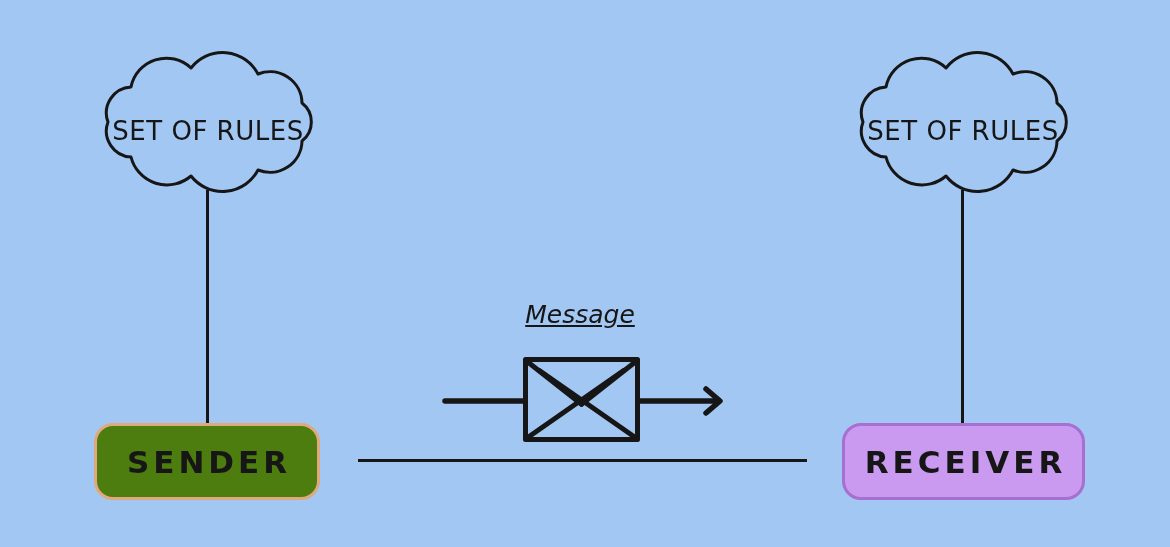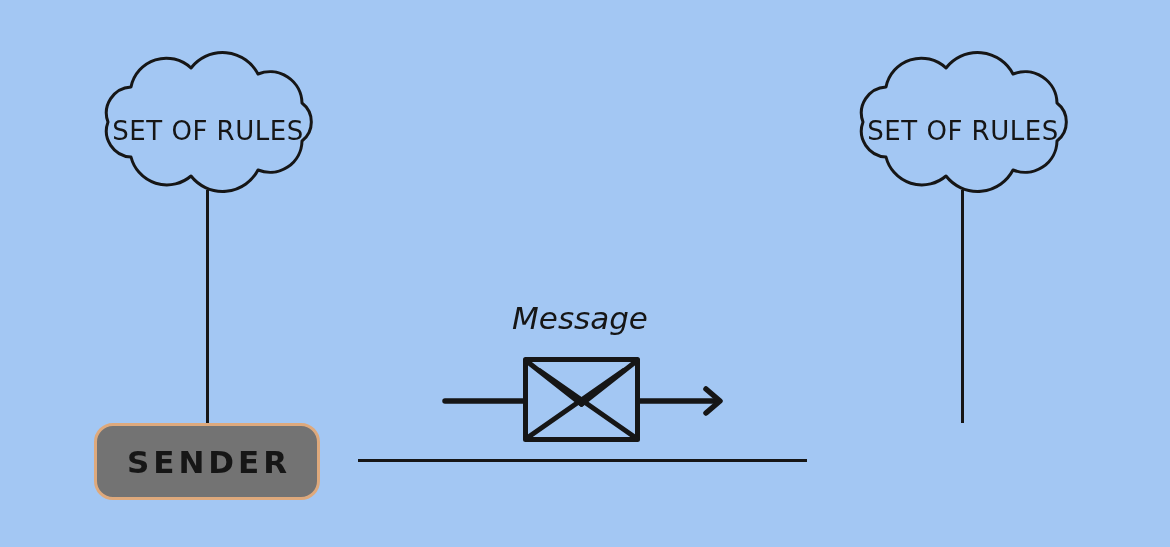--- a/index.html
+++ b/index.html
@@ -33,27 +33,27 @@
   .stem-right { left: 961px; }
 
   
   .node-box {
     position: absolute; top: 423px; height: 77px; box-sizing: border-box;
     border-radius: 19px;
     display: flex; align-items: center; justify-content: center;
     font-weight: 800; font-size: 31px; letter-spacing: 4px;
     text-indent: 4px; white-space: nowrap;
   }
-  .sender-box   { left: 94px;  width: 226px; background: #737373; border: 3px solid #dea97c; }
+  .sender-box   { left: 94px;  width: 226px; background: #4d7c0f; border: 3px solid #dea97c; }
   .receiver-box { left: 842px; width: 243px; background: #c99af0; border: 3px solid #a66fd0; }
 
   
   .mid-label {
     position: absolute; width: 360px; text-align: center;
-    font-style: italic; font-size: 31px; white-space: nowrap;
+    font-style: italic; font-size: 25px; white-space: nowrap; text-decoration: underline;
   }
   .message-label { left: 400px; top: 300px; }
   .medium-label  { left: 402px; top: 472px; }
   .medium-line   { position: absolute; left: 358px; top: 459px; width: 449px; height: 3px; background: #161616; }
   .flow-svg { position: absolute; left: 440px; top: 352px; width: 290px; height: 96px; }
 </style>
 </head>
 <body>
 
 <div class="stage">
@@ -85,20 +85,23 @@
              A 32 32 0 0 1 175 128
              A 40 40 0 0 1 108 134
              A 37 37 0 0 1 48 115
              A 26 26 0 0 1 25 80 Z" fill="#a3c7f3" stroke="#161616" stroke-width="3" stroke-linejoin="round"></path>
   </svg>
   <div class="cloud-label cloud-label-right">SET OF RULES</div>
 
   <div class="node-box sender-box">
     <span>SENDER</span>
   </div>
+  <div class="node-box receiver-box">
+    <span>RECEIVER</span>
+  </div>
 
   <div class="mid-label message-label">Message</div>
 
   <svg class="flow-svg" viewBox="0 0 290 96">
     <g stroke="#161616" stroke-width="5.5" fill="none" stroke-linecap="round" stroke-linejoin="round">
       <line x1="5" y1="49" x2="84" y2="49"></line>
       <line x1="199" y1="49" x2="274" y2="49"></line>
       <path d="M 266 37 L 280 49 L 266 61"></path>
     </g>
     <g stroke="#161616" stroke-width="5" stroke-linecap="round" stroke-linejoin="round">

